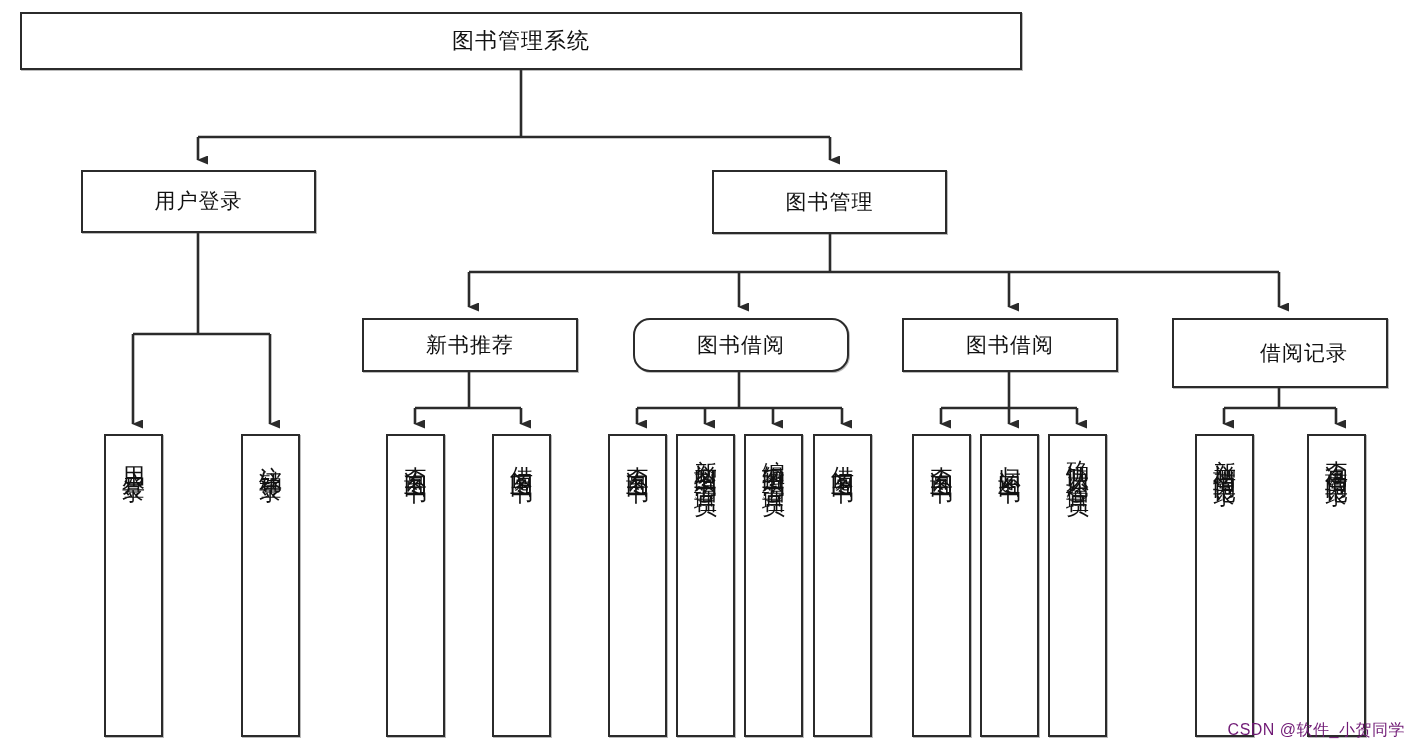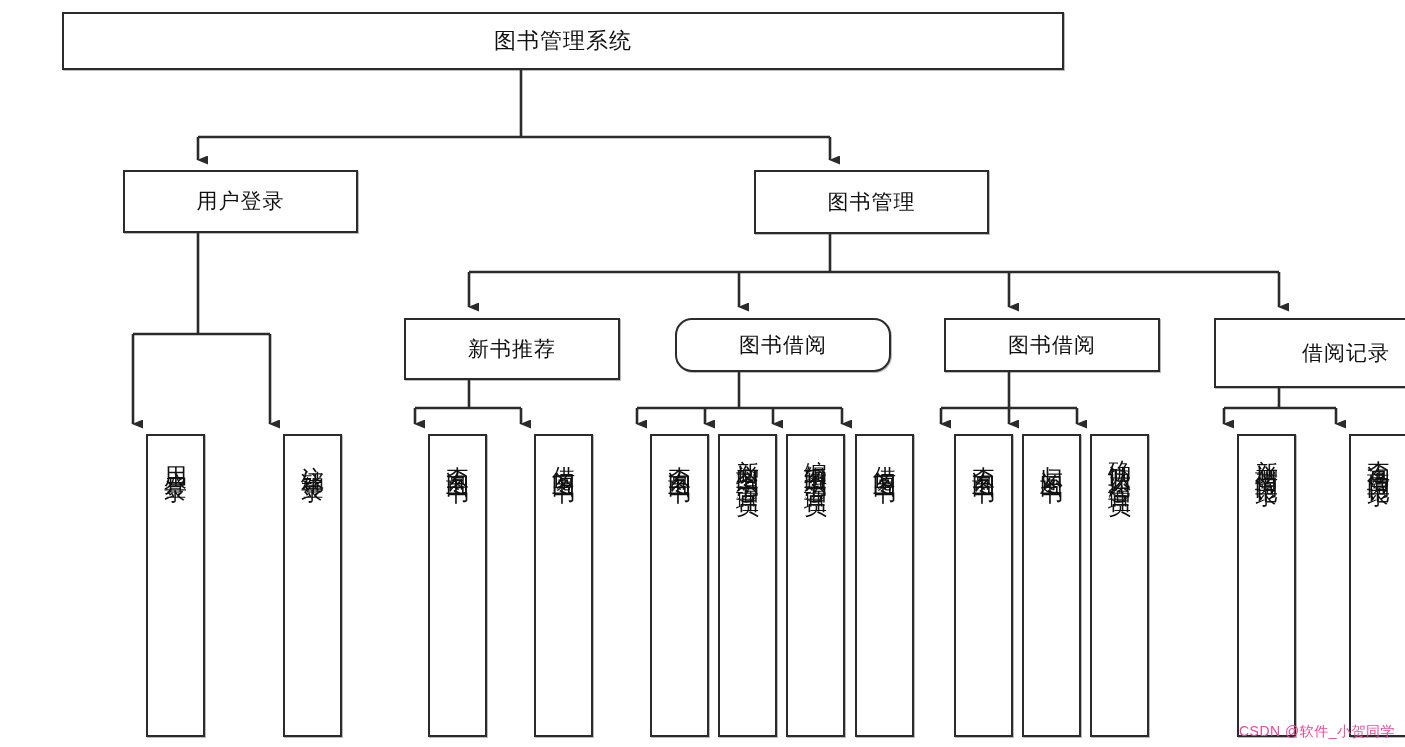--- a/index.html
+++ b/index.html
@@ -30,21 +30,20 @@
   .node {
     position: absolute;
     box-sizing: border-box;
     background: #ffffff;
     border: 2px solid #2b2b2b;
     display: flex;
     align-items: center;
     justify-content: center;
     box-shadow: 1px 1px 0 rgba(60,60,60,0.35);
     z-index: 2;
-    margin-left: 42px;
   }
   .node .label {
     display: block;
     text-align: center;
     color: #111111;
     line-height: 1.18;
     white-space: nowrap;
   }
   
   .node.horiz .label {
@@ -66,24 +65,24 @@
     text-orientation: upright;
     font-size: 23px;
     letter-spacing: 5px;
     line-height: 1;
   }
   .node.vert.tall-text {
     padding-top: 6px;
   }
   .watermark {
     position: absolute;
-    right: 10px;
+    right: 0;
     bottom: 6px;
-    font-size: 14px;
-    color: #ec4899;
+    font-size: 16px;
+    color: #701a75;
     letter-spacing: 0.5px;
     z-index: 5;
     white-space: nowrap;
   }
 </style>
 </head>
 <body>
 
 <div id="diagram">
 
@@ -141,21 +140,21 @@
     <span class="label">图书管理系统</span>
   </div>
 
   <div class="node horiz" style="left:81px; top:170px; width:235px; height:63px;">
     <span class="label">用户登录</span>
   </div>
   <div class="node horiz" style="left:712px; top:170px; width:235px; height:64px;">
     <span class="label">图书管理</span>
   </div>
 
-  <div class="node horiz" style="left:362px; top:318px; width:216px; height:62px;">
+  <div class="node horiz" style="left:362px; top:318px; width:216px; height:54px;">
     <span class="label">新书推荐</span>
   </div>
   <div class="node horiz" style="left:633px; top:318px; width:216px; height:54px;border-radius:17px;">
     <span class="label">图书借阅</span>
   </div>
   <div class="node horiz" style="left:902px; top:318px; width:216px; height:54px;">
     <span class="label">图书借阅</span>
   </div>
   <div class="node horiz" style="left:1172px; top:318px; width:216px; height:70px;padding-left:48px;">
     <span class="label">借阅记录</span>

